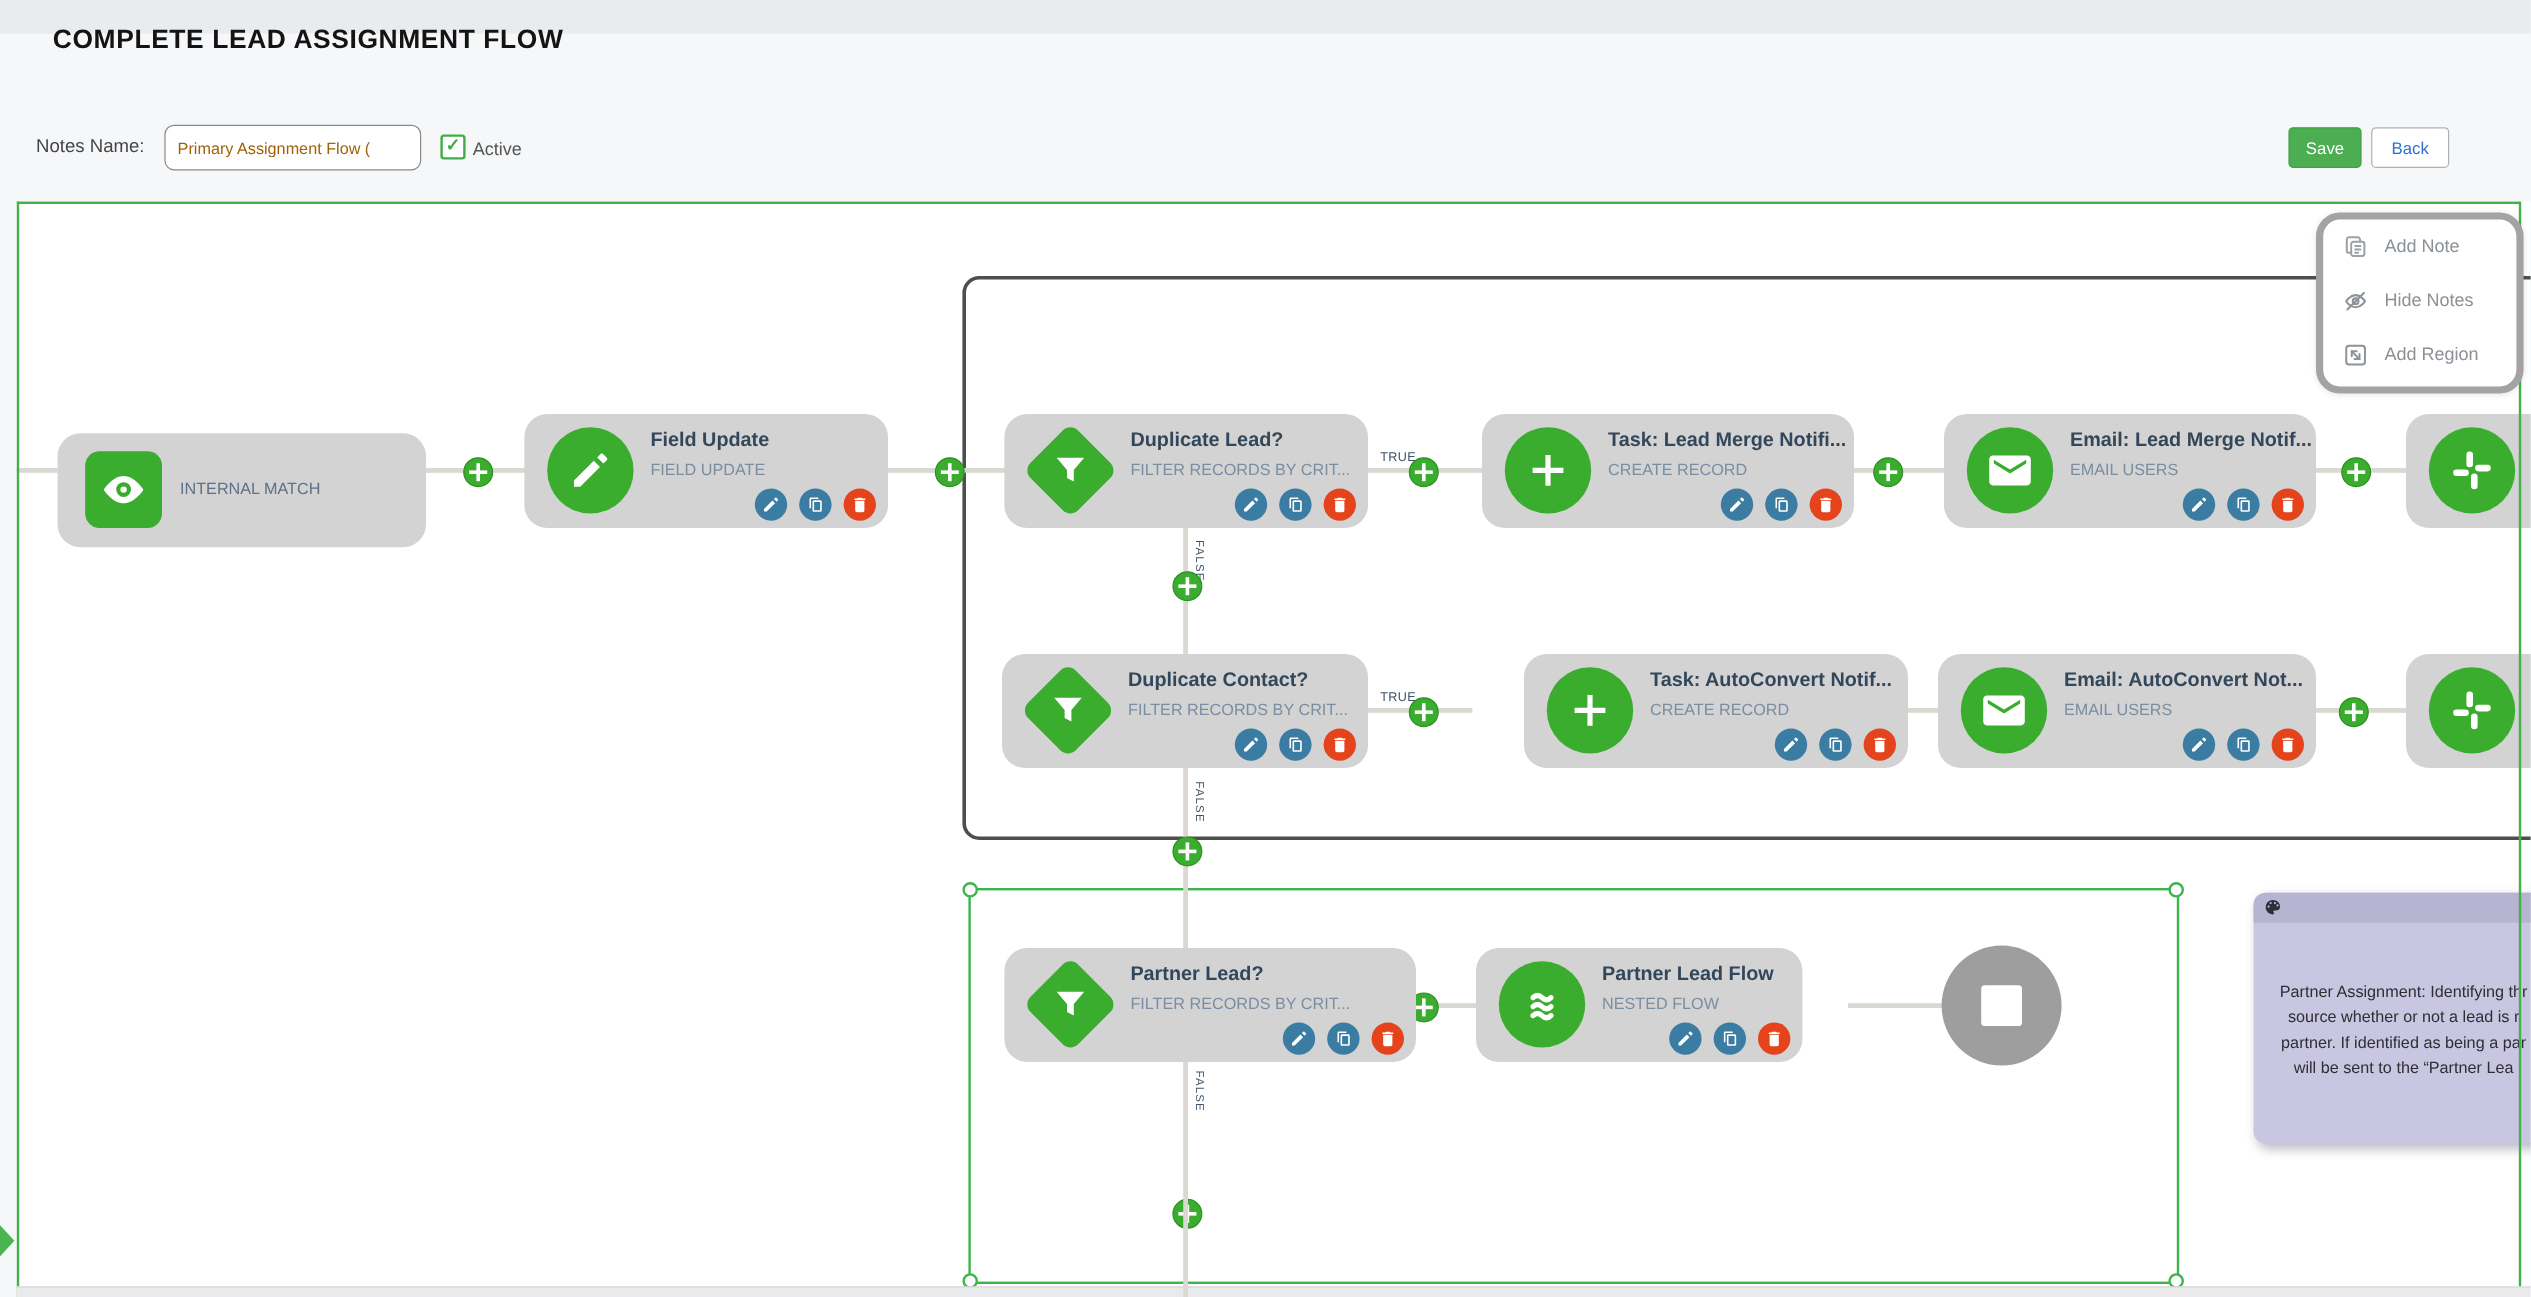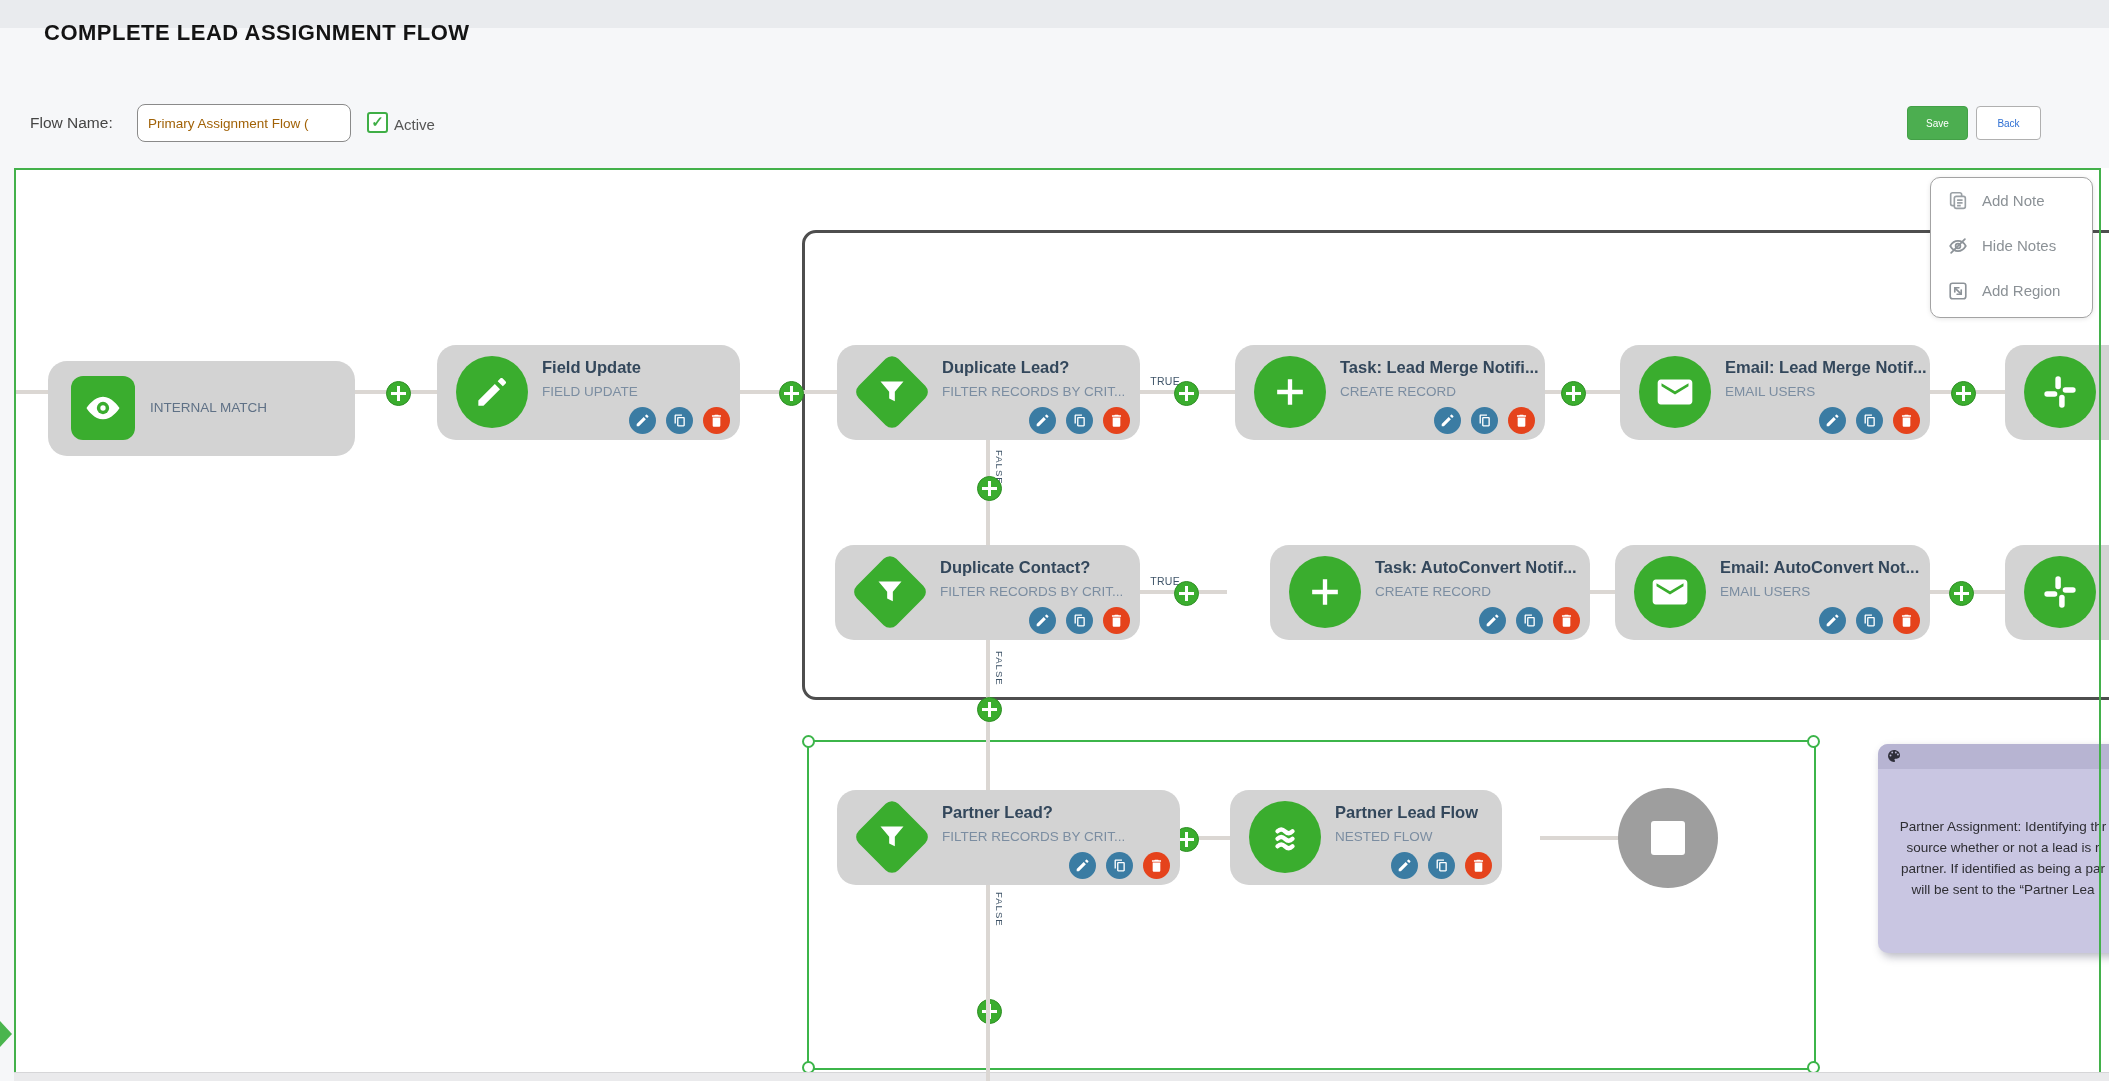--- a/index.html
+++ b/index.html
@@ -10,21 +10,21 @@
   .page-title{position:absolute;left:44px;top:20px;font-size:22px;font-weight:bold;
               color:#141414;letter-spacing:.5px;}
   .flow-label{position:absolute;left:30px;top:114px;font-size:15.5px;color:#454545;}
   .flow-input{position:absolute;left:137px;top:104px;width:192px;height:36px;border:1.5px solid #8a8a8a;
               border-radius:8px;font-family:"Liberation Sans",sans-serif;font-size:13.5px;color:#a16207;
               padding:0 10px;background:#fff;outline:none;}
   .checkbox{position:absolute;left:367px;top:112px;width:17px;height:17px;border:2px solid #3fae46;
             border-radius:3px;background:#fff;text-align:center;line-height:16px;font-size:15px;
             font-weight:bold;color:#3fae46;cursor:pointer;}
   .active-label{position:absolute;left:394px;top:116px;font-size:15px;color:#555;}
-  .btn{position:absolute;top:106px;height:34px;border-radius:4px;font-size:10px;
+  .btn{position:absolute;top:106px;height:34px;border-radius:4px;font-size:14px;
        font-family:"Liberation Sans",sans-serif;cursor:pointer;}
   .btn-save{left:1907px;width:61px;background:#4cae50;border:1px solid #43a047;color:#fff;}
   .btn-back{left:1976px;width:65px;background:#fff;border:1px solid #b0b0b0;color:#2e6fd3;}
   
   .canvas-bg{position:absolute;left:14px;top:168px;width:2095px;height:913px;background:#fff;z-index:1;}
   .cb{position:absolute;background:#43b14b;z-index:40;}
   .cb-top{left:14px;top:168px;width:2086px;height:2px;}
   .cb-left{left:14px;top:168px;width:2px;height:913px;}
   .cb-right{left:2099px;top:168px;width:2px;height:913px;}
   .scroll-strip{position:absolute;left:14px;top:1072px;width:2095px;height:9px;background:#eaeaec;
@@ -67,42 +67,42 @@
   .abtn{position:absolute;top:62px;width:27px;height:27px;border-radius:50%;border:none;padding:0;
         display:flex;align-items:center;justify-content:center;cursor:pointer;}
   .abtn svg{width:17px;height:17px;}
   .a-edit{background:#3b7ca3;}
   .a-copy{background:#3b7ca3;}
   .a-delete{background:#e5431c;}
   .stop-node{position:absolute;width:100px;height:100px;border-radius:50%;background:#9e9e9e;z-index:10;}
   .stop-square{position:absolute;left:33px;top:33px;width:34px;height:34px;background:#fff;border-radius:3px;}
   
   .cmenu{position:absolute;left:1930px;top:177px;width:161px;height:139px;background:#fff;
-         border:1px solid #a3a3a3;border-radius:10px;box-shadow:0 1px 5px rgba(0,0,0,.10);z-index:50;}
+         border:6px solid #a3a3a3;border-radius:20px;box-shadow:0 1px 5px rgba(0,0,0,.10);z-index:50;}
   .cmenu-item{position:relative;height:45px;display:flex;align-items:center;cursor:pointer;}
   .cmenu-item .mi-icon{margin-left:16px;width:22px;height:22px;}
   .cmenu-item .mi-icon svg{width:22px;height:22px;}
   .cmenu-item .mi-label{margin-left:13px;font-size:15px;color:#8b9196;}
   
   .note{position:absolute;left:1878px;top:744px;width:250px;height:209px;background:#c9c6e2;
         border-radius:10px;box-shadow:3px 4px 9px rgba(60,60,90,.35);z-index:12;cursor:pointer;}
   .note-head{position:absolute;left:0;top:0;width:100%;height:25px;background:#b7b4d2;
              border-radius:10px 10px 0 0;}
   .note-head svg{position:absolute;left:8px;top:4px;width:16px;height:16px;}
   .note-body{position:absolute;left:0;top:72px;width:100%;text-align:center;}
   .note-line{font-size:13.5px;line-height:21px;color:#2e2e33;white-space:nowrap;}
 </style>
 </head>
 <body>
 
 <div id="screen">
   <div class="topstrip"></div>
 
   <div class="page-title">COMPLETE LEAD ASSIGNMENT FLOW</div>
-  <span class="flow-label">Flow Name:</span>
+  <span class="flow-label">Notes Name:</span>
   <input class="flow-input" type="text" value="Primary Assignment Flow (" style="">
   <div class="checkbox">
     <span>✓</span>
   </div>
   <span class="active-label">Active</span>
   <button class="btn btn-save">Save</button>
   <button class="btn btn-back">Back</button>
 
   <div class="canvas-bg"></div>
   <div id="flow-layer">

